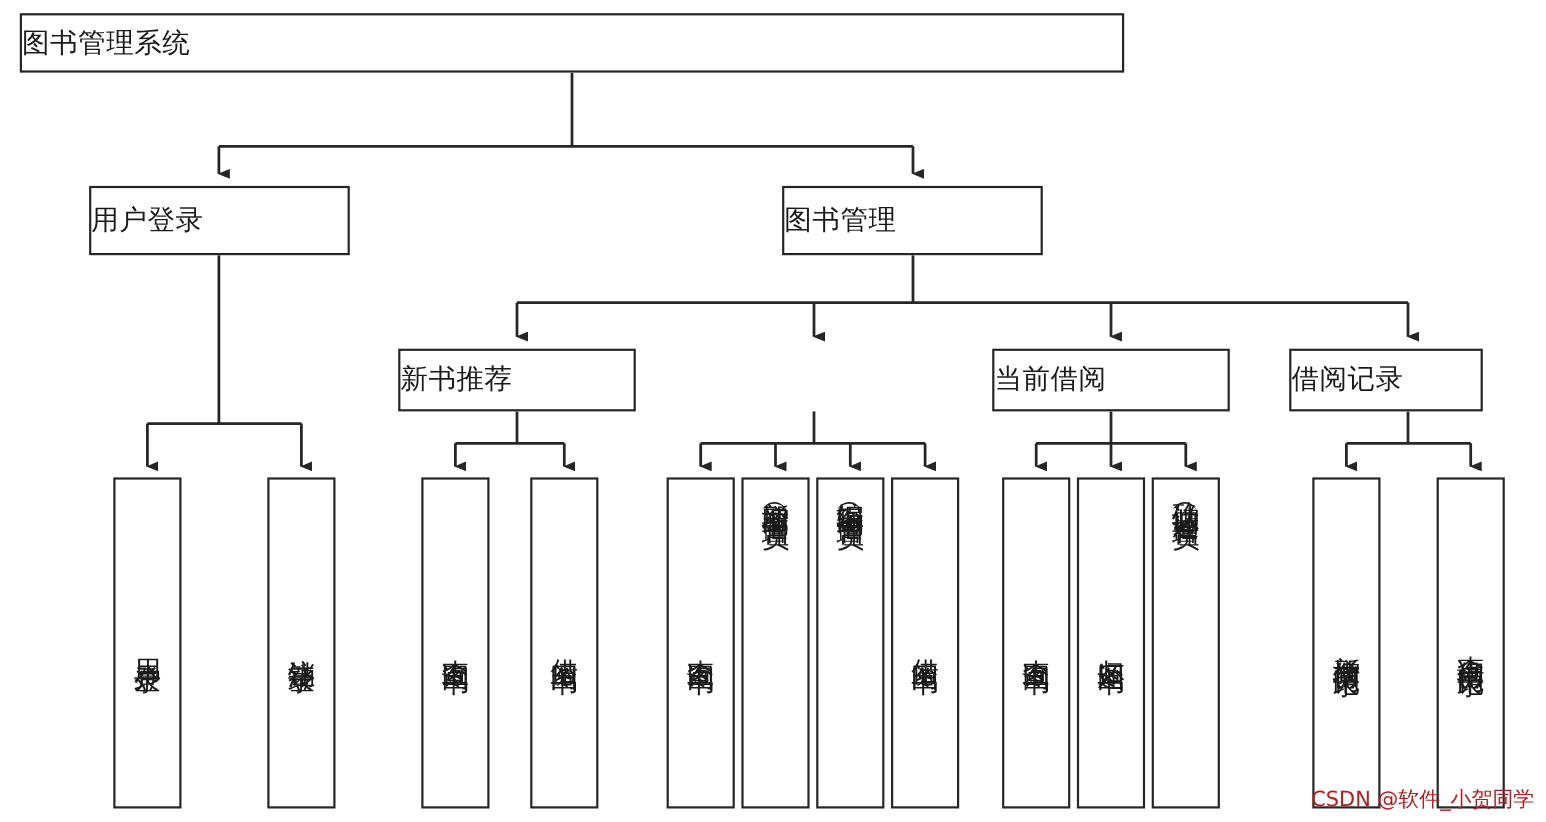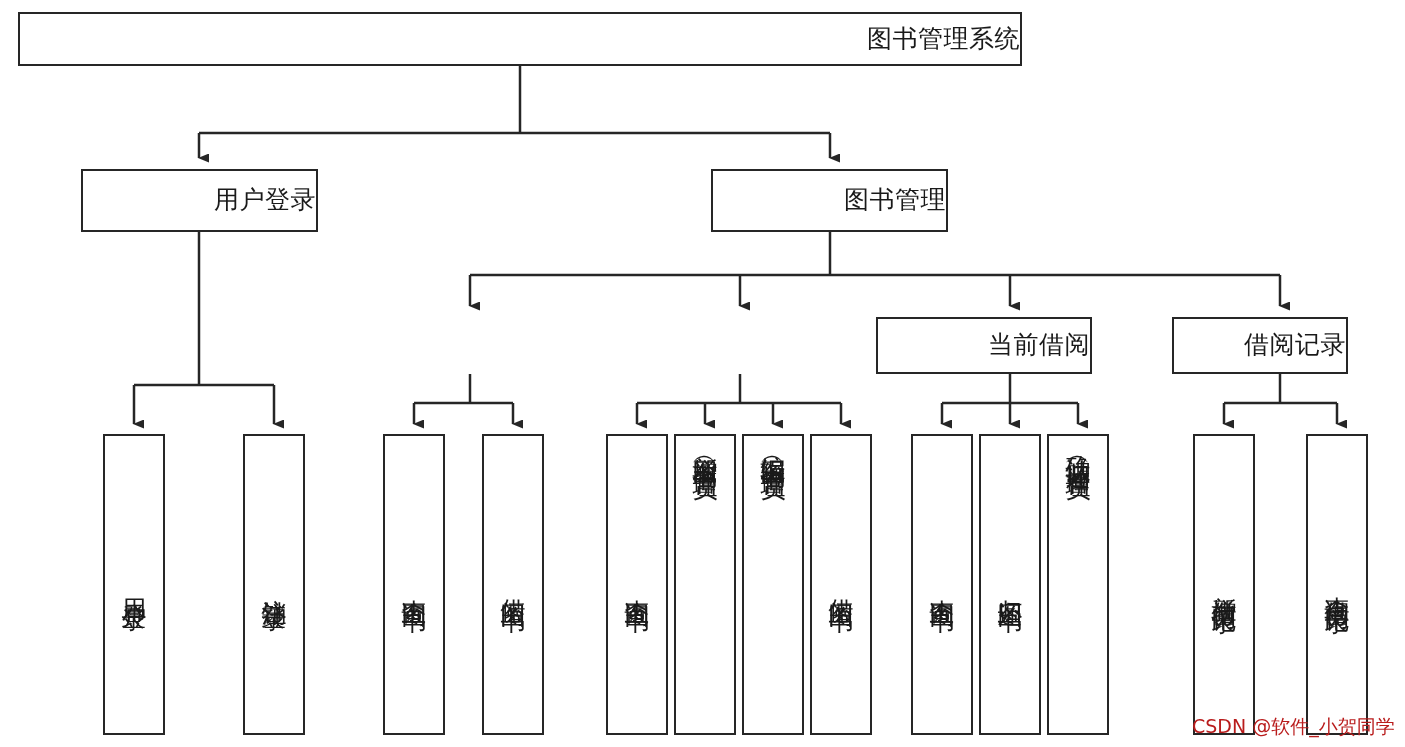--- a/index.html
+++ b/index.html
@@ -25,21 +25,21 @@
     height: 747px;
     pointer-events: none;
   }
   .node {
     position: absolute;
     box-sizing: border-box;
     border: 2.5px solid #262626;
     background: #ffffff;
     display: flex;
     align-items: center;
-    justify-content: flex-end;
+    justify-content: flex-start;
     color: #1a1a1a;
   }
   .node .lbl {
     display: block;
     line-height: 1.05;
     letter-spacing: 0.5px;
     white-space: nowrap;
   }
   
   .h-node .lbl {
@@ -135,21 +135,24 @@
     <span class="lbl">图书管理系统</span>
   </div>
 
   <div class="node h-node" style="left:81px; top:169px; width:237px; height:63px;">
     <span class="lbl">用户登录</span>
   </div>
   <div class="node h-node" style="left:711px; top:169px; width:237px; height:63px;">
     <span class="lbl">图书管理</span>
   </div>
 
-  <div class="node h-node" style="left:876px; top:317px; width:216px; height:57px;">
+  <div class="node h-node" style="left:362px; top:317px; width:216px; height:57px;">
+    <span class="lbl">新书推荐</span>
+  </div>
+  <div class="node h-node" style="left:902px; top:317px; width:216px; height:57px;">
     <span class="lbl">当前借阅</span>
   </div>
   <div class="node h-node" style="left:1172px; top:317px; width:176px; height:57px;">
     <span class="lbl">借阅记录</span>
   </div>
 
   <div class="node v-node mid" style="left:103px; top:434px; width:62px; height:301px;">
     <span class="lbl">用户登录</span>
   </div>
   <div class="node v-node mid" style="left:243px; top:434px; width:62px; height:301px;">

